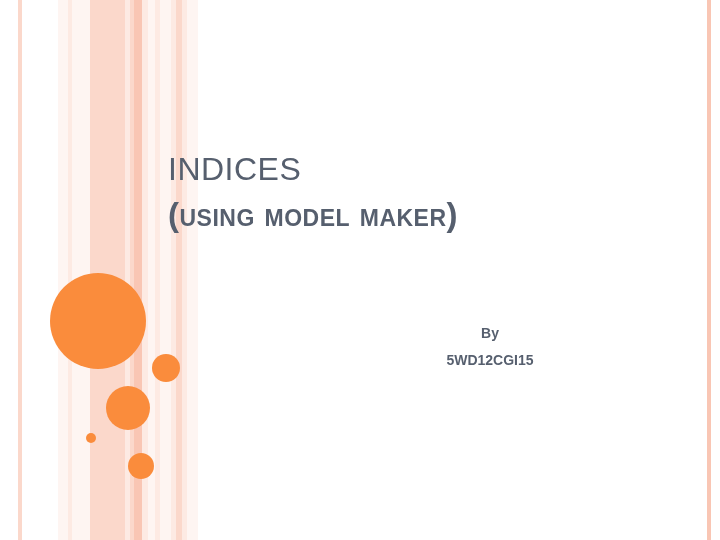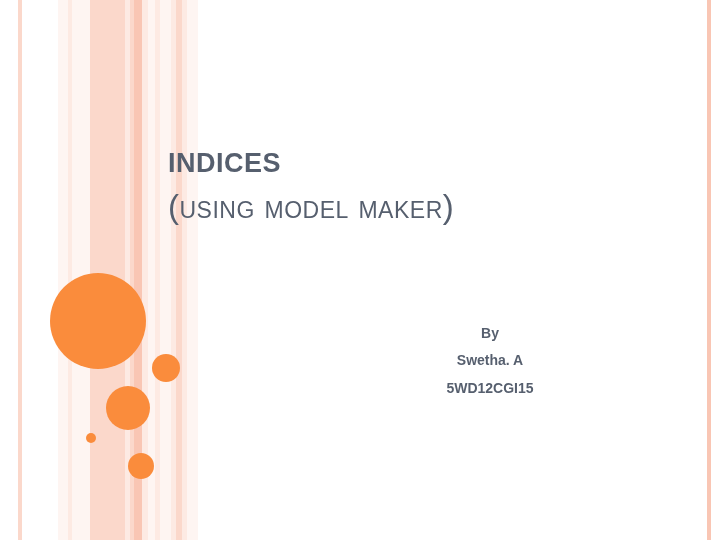--- a/index.html
+++ b/index.html
@@ -48,32 +48,32 @@
   }
 
   
   .title-block {
     position: absolute;
     left: 168px;
     top: 140px;
     width: 480px;
   }
   .title-main {
-    font-size: 38px;
-    font-weight: bold;
+    font-size: 46px;
+    font-weight: normal;
     color: #565f6e;
     letter-spacing: 0.5px;
     line-height: 1.05;
     font-variant: small-caps;
     text-transform: lowercase;
     margin: 0;
   }
   .title-sub {
     font-size: 33px;
-    font-weight: normal;
+    font-weight: bold;
     color: #565f6e;
     letter-spacing: 0.5px;
     line-height: 1.15;
     font-variant: small-caps;
     text-transform: lowercase;
     margin: 8px 0 0 0;
   }
 
   .byline {
     position: absolute;
@@ -125,17 +125,16 @@
       <div class="circle" style="left: 128px; top: 453px; width: 26px; height: 26px; background: rgb(250, 140, 60);"></div>
     </div>
 
   <div class="title-block">
     <h1 class="title-main">Indices</h1>
     <h2 class="title-sub">(using model maker)</h2>
   </div>
 
   <div class="byline">
     <div>By</div>
-    <div>Swetha. A</div>
     <div>5WD12CGI15</div>
   </div>
 
 </div>
 
 </body></html>

